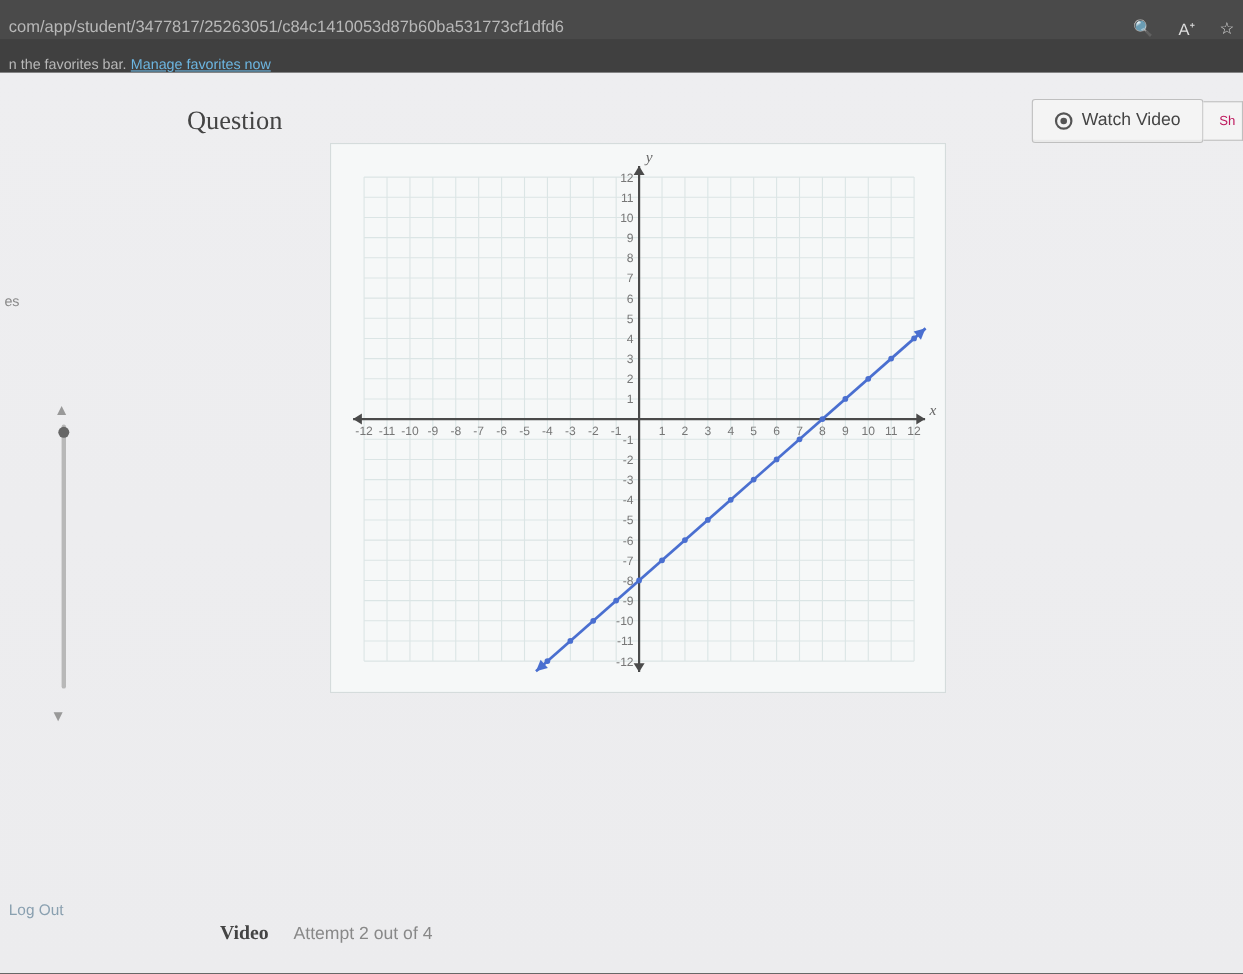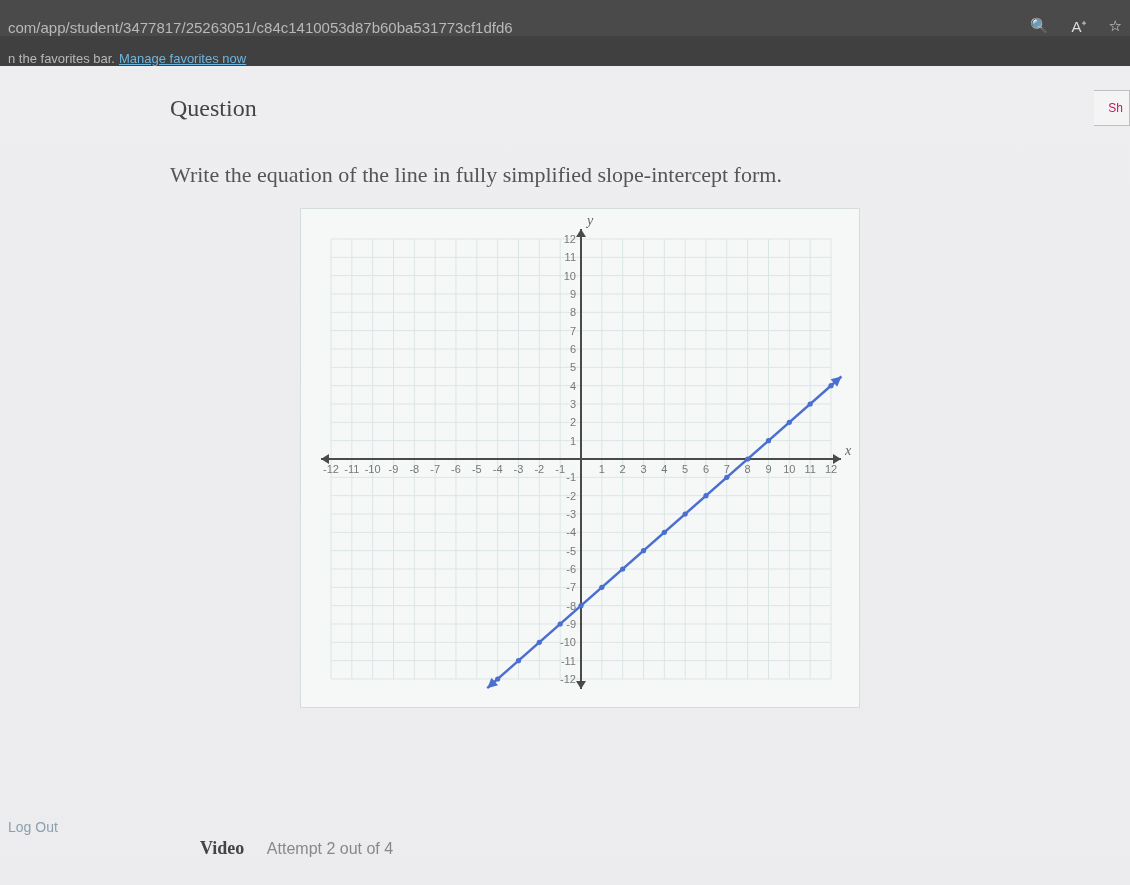--- a/index.html
+++ b/index.html
@@ -8,22 +8,22 @@
     background: #3a3a3a;
     width: 1130px;
     height: 885px;
     overflow: hidden;
   }
   .browser-bar {
     background: #4a4a4a;
     color: #b8b8b8;
     height: 36px;
     display: flex;
-    align-items: flex-end;
-    padding: 0 8px;
+    align-items: flex-start;
+    padding: 16px 8px;
     font-family: Arial, sans-serif;
     font-size: 15px;
   }
   .browser-bar .url { flex: 1; }
   .browser-bar .ricons { display:flex; gap:22px; align-items:center; color:#ddd;}
   .favorites-bar {
     background: #404040;
     color: #b8b8b8;
     height: 30px;
     display: flex;
@@ -149,27 +149,36 @@
 </div>
 <div class="favorites-bar">
   <span>n the favorites bar.</span>
   <a>Manage favorites now</a>
 </div>
 
 <div class="page">
 
   <div class="top-row">
     <div class="question-title">Question</div>
+    <button class="watch-btn">
+      <span class="record-icon"></span>
+      <span>Watch Video</span>
+    </button>
     <div class="show-btn">
       <span>Sh</span>
     </div>
   </div>
 
-  <div class="prompt">Write the equation of the line in fully simplified slope-intercept form.</div>
-
+
+  <div class="left-side">
+    <div class="es">es</div>
+    <div class="slider">
+        <div class="thumb"></div>
+      </div>
+  </div>
   <div class="logout">Log Out</div>
 
   <div class="graph-wrap">
     <svg class="axes" width="560" height="500">
         <line x1="30" y1="30" x2="30" y2="470" stroke="#dbe5e5" stroke-width="1"></line>
         <line x1="50.83333333333333" y1="30" x2="50.83333333333333" y2="470" stroke="#dbe5e5" stroke-width="1"></line>
         <line x1="71.66666666666666" y1="30" x2="71.66666666666666" y2="470" stroke="#dbe5e5" stroke-width="1"></line>
         <line x1="92.5" y1="30" x2="92.5" y2="470" stroke="#dbe5e5" stroke-width="1"></line>
         <line x1="113.33333333333333" y1="30" x2="113.33333333333333" y2="470" stroke="#dbe5e5" stroke-width="1"></line>
         <line x1="134.16666666666669" y1="30" x2="134.16666666666669" y2="470" stroke="#dbe5e5" stroke-width="1"></line>

